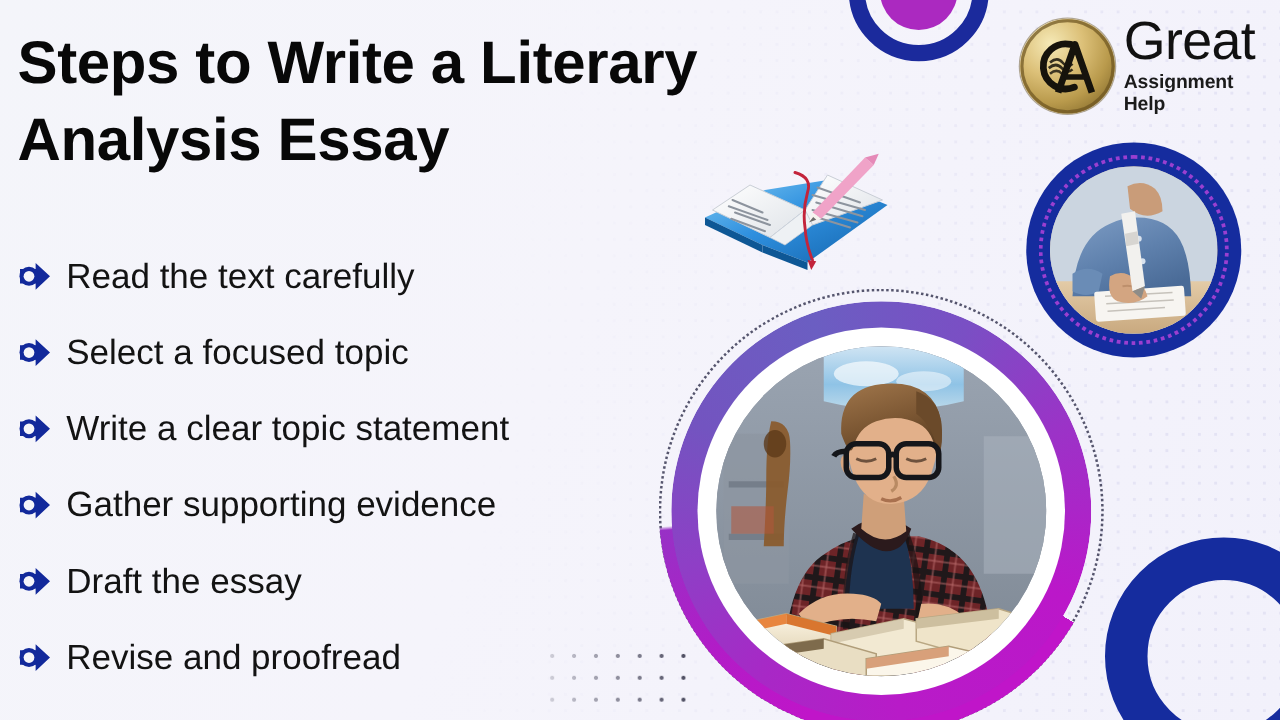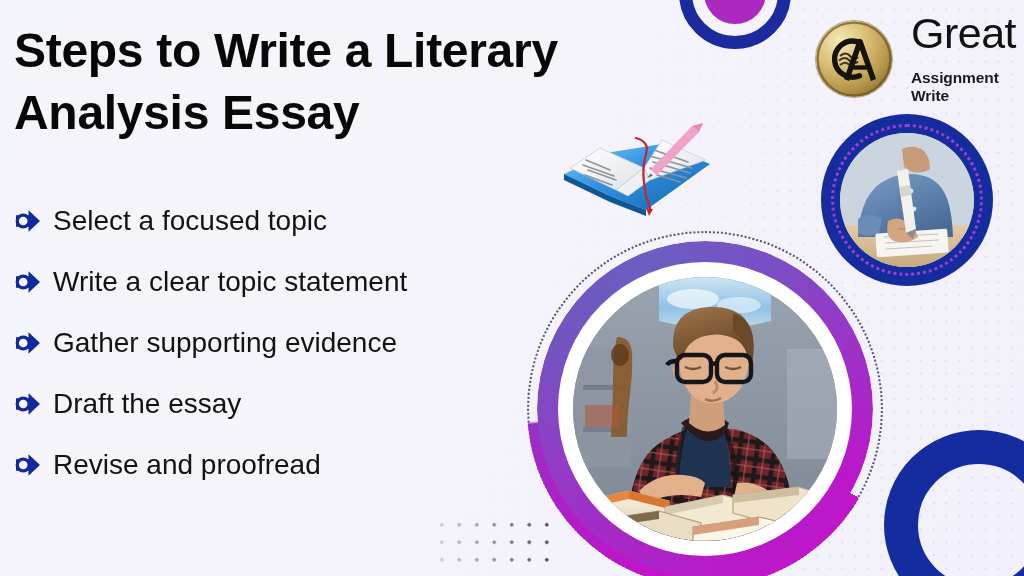--- a/index.html
+++ b/index.html
@@ -126,25 +126,24 @@
     height: 76px;
     border-radius: 50%;
     background:
       radial-gradient(circle at 32% 26%, #f5e9b6 0%, #dcc078 34%, #b99a4c 62%, #7d6427 92%);
     position: relative;
     flex: 0 0 auto;
     box-shadow: 0 0 0 1px rgba(90,70,20,.45);
   }
   .logo-medal svg { position: absolute; inset: 0; }
   .logo-words {
-    margin-left: 19px;
+    margin-left: 7px;
     display: flex;
     flex-direction: column;
     justify-content: flex-start;
-    gap: 12px;
   }
   .logo-great {
     font-size: 43px;
     line-height: 0.96;
     font-weight: 400;
     color: #111;
     letter-spacing: -0.5px;
   }
   .logo-tag {
     font-size: 15.5px;
@@ -286,20 +285,30 @@
   <div class="dot-wash"></div>
 
   <div class="target-ring"></div>
   <div class="target-core"></div>
 
   <div class="corner-ring"></div>
 
   <h1 class="title">Steps to Write a Literary Analysis Essay</h1>
 
   <ul class="steps">
+    <li class="step">
+      <span class="step-marker">
+        <svg viewBox="0 0 27 24" width="27" height="24" aria-hidden="true">
+          <path d="M2 6.2 L14.5 6.2 L14.5 1.3 L26 12 L14.5 22.7 L14.5 17.8 L2 17.8 Z" fill="#12299b"></path>
+          <circle cx="9.2" cy="12" r="7.6" fill="#12299b"></circle>
+          <circle cx="9.2" cy="12" r="4.3" fill="#f5f5fa"></circle>
+        </svg>
+      </span>
+      <span class="step-label">Read the text carefully</span>
+    </li>
     <li class="step">
       <span class="step-marker">
         <svg viewBox="0 0 27 24" width="27" height="24" aria-hidden="true">
           <path d="M2 6.2 L14.5 6.2 L14.5 1.3 L26 12 L14.5 22.7 L14.5 17.8 L2 17.8 Z" fill="#12299b"></path>
           <circle cx="9.2" cy="12" r="7.6" fill="#12299b"></circle>
           <circle cx="9.2" cy="12" r="4.3" fill="#f5f5fa"></circle>
         </svg>
       </span>
       <span class="step-label">Select a focused topic</span>
     </li>
@@ -352,21 +361,21 @@
         <path d="M40.5 20.5 a18 18 0 1 0 3 34.2" fill="none" stroke="#16130c" stroke-width="5.4" stroke-linecap="round"></path>
         <path d="M30.5 59 L44 20.5 L57.5 59" fill="none" stroke="#16130c" stroke-width="5.4" stroke-linejoin="round"></path>
         <path d="M35.8 46.5 L52 46.5" stroke="#16130c" stroke-width="4.4"></path>
         <path d="M24 35 q6-5 10 0 q4 5 8 1" fill="none" stroke="#16130c" stroke-width="2.1" opacity=".85"></path>
         <path d="M23 39.5 q6-5 10.5 0 q4 5 8.5 1" fill="none" stroke="#16130c" stroke-width="2.1" opacity=".85"></path>
         <path d="M24 44 q5.5-4.5 9.5 0" fill="none" stroke="#16130c" stroke-width="2" opacity=".8"></path>
       </svg>
     </div>
     <div class="logo-words">
       <span class="logo-great">Great</span>
-      <span class="logo-tag">Assignment Write</span>
+      <span class="logo-tag">Assignment Help</span>
     </div>
   </div>
 
   <div class="book">
     <svg viewBox="0 0 164 104" width="164" height="104" aria-hidden="true">
       <defs>
         <linearGradient id="bookCover" x1="0" y1="0" x2="1" y2="1">
           <stop offset="0%" stop-color="#7cc8f2"></stop>
           <stop offset="45%" stop-color="#2f90df"></stop>
           <stop offset="100%" stop-color="#1363ab"></stop>

